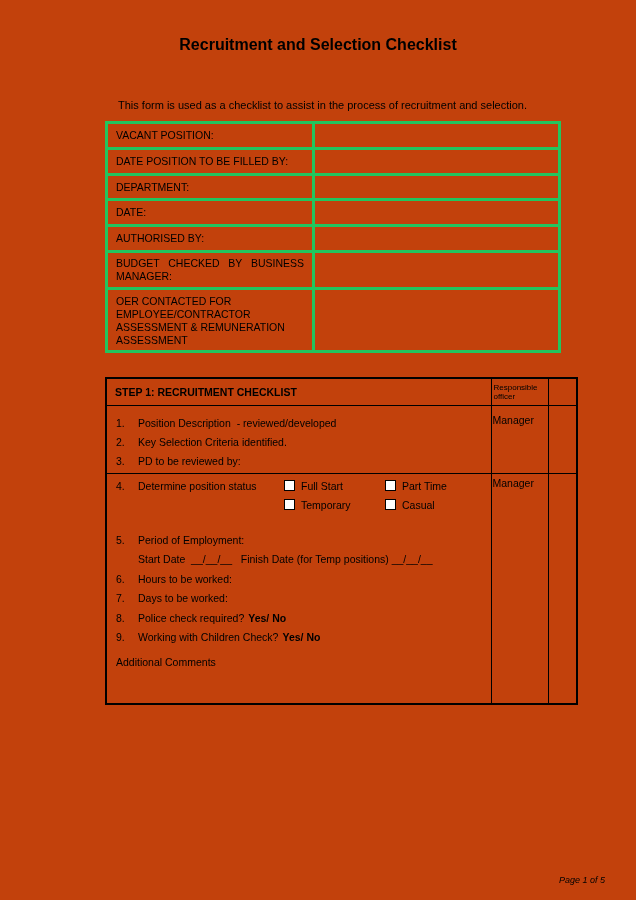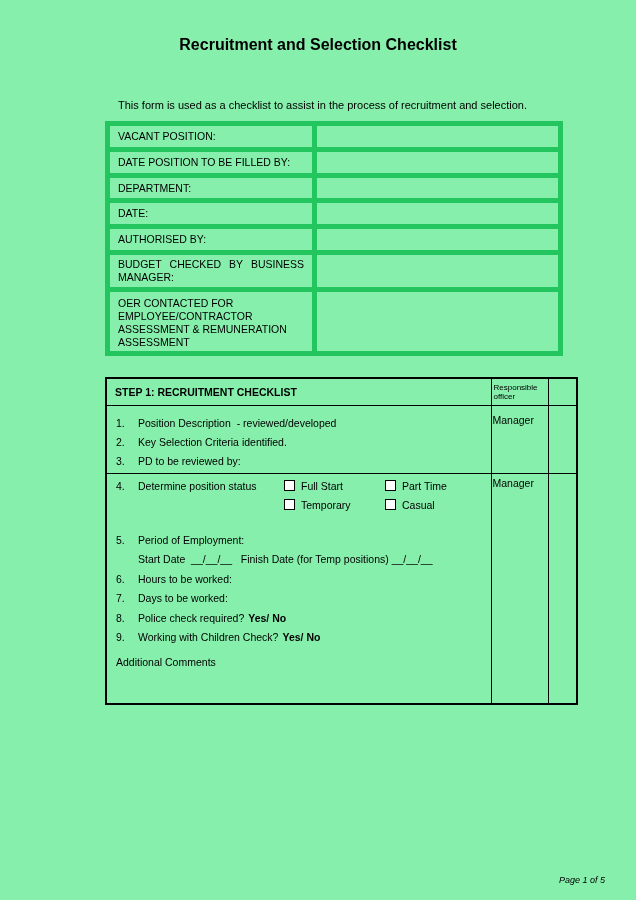--- a/index.html
+++ b/index.html
@@ -1,19 +1,19 @@
 <!DOCTYPE html>
 <html><head>
 <meta charset="utf-8">
 <style>
   html, body { margin:0; padding:0; background:#ffffff; }
   .page {
     position:relative;
     width:636px; height:900px;
-    background:#86efac;
+    background:#c2410c;
     font-family:"Liberation Sans","DejaVu Sans",sans-serif;
     color:#000;
     overflow:hidden;
   }
   .title {
     position:absolute; top:36px; left:0; width:100%;
     text-align:center; font-size:16px; font-weight:bold;
   }
   .intro {
     position:absolute; top:99px; left:118px;
@@ -21,21 +21,21 @@
   }
 
   table { border-collapse:collapse; table-layout:fixed; }
 
   
   .t1 {
     position:absolute; left:105px; top:121px; width:453px;
     border:2px solid #000;
   }
   .t1 td {
-    border:5px solid #22c55e;
+    border:3px solid #22c55e;
     font-size:10.5px; line-height:13px;
     padding:2px 8px;
     vertical-align:middle;
     overflow:hidden;
   }
   .t1 .justify { text-align:justify; }
   .t1 .preline { white-space:pre-line; vertical-align:top; padding-top:5px; }
 
   
   .t2 {

